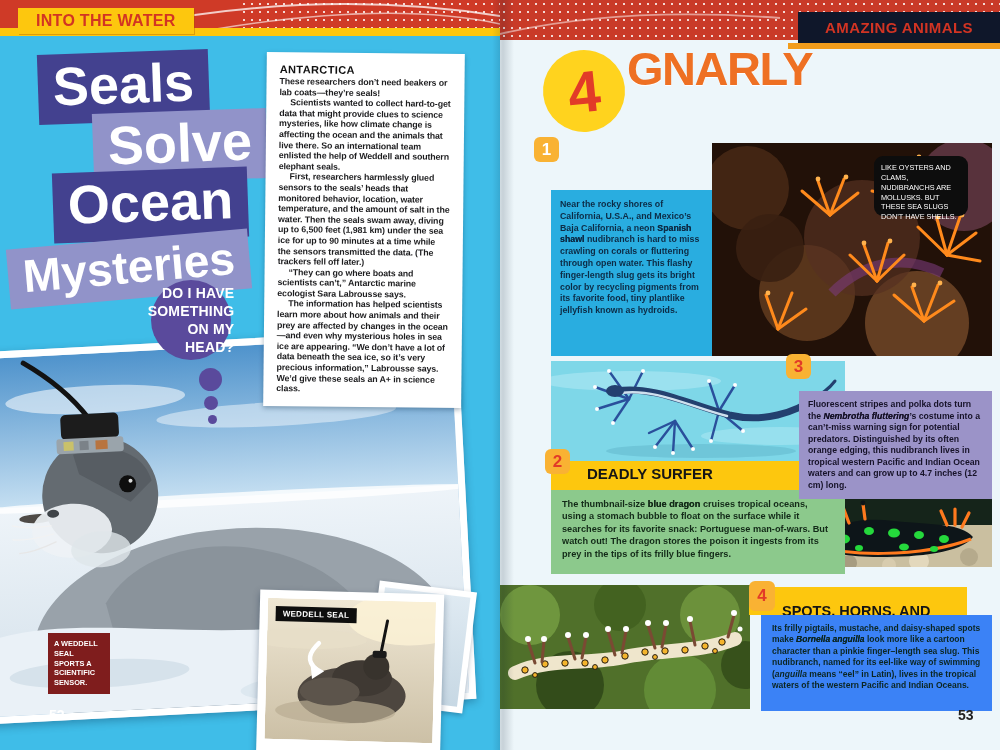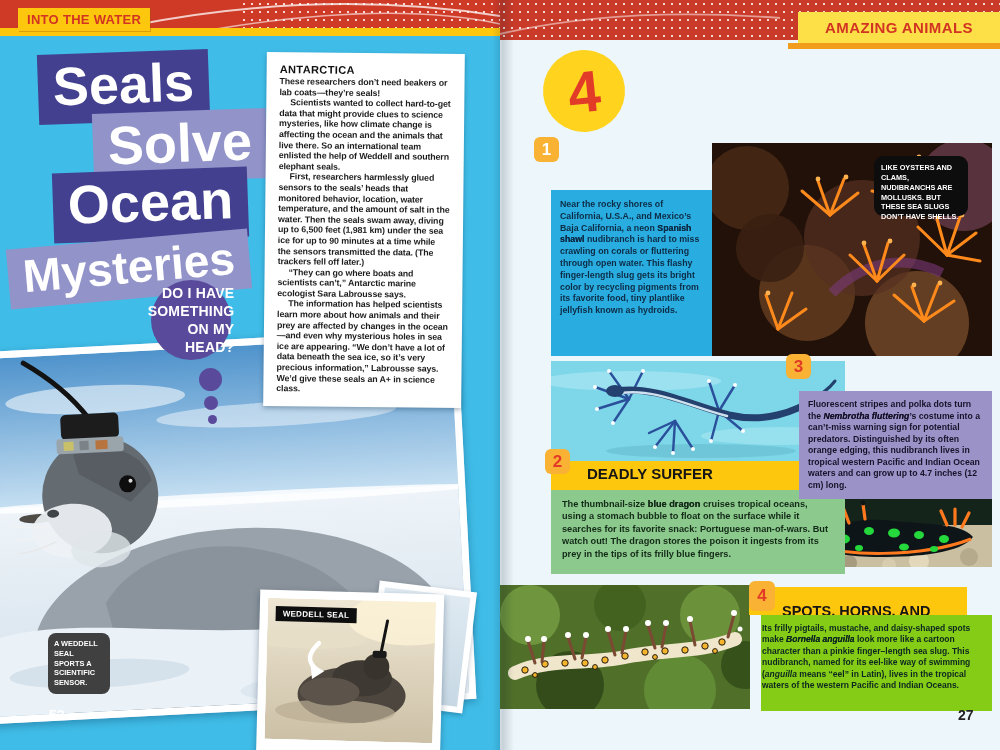--- a/index.html
+++ b/index.html
@@ -11,22 +11,22 @@
   
   .left-page { left:0; top:0; width:500px; height:750px; background:#3fbde8; }
   .banner-left { left:0; top:0; width:500px; height:28px; background:#cf3a27; z-index:40; }
   .banner-left .dots, .banner-right .dots {
     position:absolute; inset:0;
     background-image:radial-gradient(circle, rgba(255,255,255,.8) 1px, transparent 1.45px);
     background-size:8px 8px;
   }
   .banner-left .dots { left:240px; }
   .yellow-strip { left:0; top:28px; width:500px; height:8px; background:#fdc70e; z-index:40; }
-  .kicker-box { left:18px; top:8px; padding:4px 9px; background:#fdc70e; color:#d23423;
-    font-size:13px; font-weight:800; letter-spacing:.3px; z-index:45; box-shadow:1px 1px 0 rgba(160,80,0,.35); }
+  .kicker-box { left:18px; top:8px; padding:4px 18px; background:#fdc70e; color:#d23423;
+    font-size:16px; font-weight:800; letter-spacing:.3px; z-index:45; box-shadow:1px 1px 0 rgba(160,80,0,.35); }
   .title-block { color:#fff; font-weight:800; padding:1px 15px 5px 15px; line-height:1.18; z-index:20; }
   .tb-dark { background:#43418f; }
   .tb-light { background:#9193c9; }
   .t-seals     { left:38px;  top:52px;  font-size:54px; transform:rotate(-2deg); }
   .t-solve     { left:93px;  top:111px; font-size:54px; transform:rotate(-2deg); }
   .t-ocean     { left:53px;  top:170px; font-size:54px; transform:rotate(-2deg); }
   .t-mysteries { left:8px;   top:239px; font-size:46px; transform:rotate(-5deg); }
 
   .article-card { left:265px; top:53px; width:198px; background:#fff; padding:11px 13px 12px 13px;
     z-index:22; transform:rotate(.6deg); box-shadow:0 2px 5px rgba(0,40,70,.35); }
@@ -38,41 +38,41 @@
     transform:rotate(-3deg); z-index:10; overflow:hidden; background:#bcd6ea; box-shadow:0 3px 8px rgba(0,30,60,.3); }
 
   .bubble { left:151px; top:280px; width:80px; height:80px; background:#5a4a9c; border-radius:50%;
     z-index:30; display:flex; align-items:center; justify-content:center; text-align:right;
     color:#fff; font-size:14px; font-weight:800; line-height:1.3; letter-spacing:.2px; padding:6px; }
   .bdot { background:#5a4a9c; border-radius:50%; z-index:30; }
   .bdot1 { left:199px; top:368px; width:23px; height:23px; }
   .bdot2 { left:204px; top:396px; width:14px; height:14px; }
   .bdot3 { left:208px; top:415px; width:9px;  height:9px; }
 
-  .photo-caption { left:48px; top:633px; width:62px; background:#404040; border-radius:8px;
+  .photo-caption { left:48px; top:633px; width:62px; background:#7f1d1d; border-radius:0;
     padding:6px 6px; color:#fff; font-size:7.4px; font-weight:800; line-height:1.32; z-index:26; }
 
   .polaroid-back { left:372px; top:586px; width:98px; height:122px; background:#fff; padding:6px;
     transform:rotate(7deg); z-index:12; box-shadow:0 2px 5px rgba(0,30,60,.3); }
   .polaroid-back .ice { width:100%; height:100%; background:linear-gradient(180deg,#dfeaf2,#c7d8e4); }
   .polaroid { left:258px; top:592px; width:184px; height:175px; background:#fff; padding:8px 8px 26px 8px;
     transform:rotate(1.5deg); z-index:14; box-shadow:0 3px 7px rgba(0,30,60,.35); }
   .polaroid-inner { position:relative; width:100%; height:100%; overflow:hidden; }
   .inset-label { position:absolute; left:8px; top:8px; background:#0e0e0e; color:#fff;
     font-size:8px; font-weight:800; padding:3px 7px; letter-spacing:.3px; z-index:3; }
   .page-num { font-size:14px; font-weight:800; z-index:46; }
   .pn-left { left:18px; top:707px; color:#fff;margin-left:31px; }
   .pn-right { left:958px; top:707px; color:#222; }
 
   
   .right-page { left:500px; top:0; width:500px; height:750px; background:#edf6fa; }
   .gutter { left:492px; top:0; width:22px; height:750px; z-index:48;
     background:linear-gradient(to right, rgba(0,0,0,0), rgba(0,20,40,.16) 50%, rgba(0,0,0,0)); pointer-events:none; }
   .banner-right { left:500px; top:0; width:500px; height:40px; background:#c93a28; z-index:40; }
-  .amazing-box { left:798px; top:12px; width:202px; height:31px; background:#fde047; z-index:45;
+  .amazing-box { left:798px; top:12px; width:202px; height:31px; background:#0f172a; z-index:45;
     display:flex; align-items:center; justify-content:center; color:#d23423; font-size:15px;
     font-weight:800; letter-spacing:.4px; }
   .amazing-strip { left:788px; top:43px; width:212px; height:6px; background:#f29c1b; z-index:44; }
 
   .title-circle { left:543px; top:50px; width:82px; height:82px; border-radius:50%; background:#ffd31e;
     z-index:21; display:flex; align-items:center; justify-content:center; color:#e23b28;
     font-size:58px; font-weight:800; transform:rotate(-6deg); }
   .big-title { left:627px; top:47px; z-index:20; color:#ee7023; font-weight:800; line-height:.95;
     letter-spacing:-1.5px; text-shadow:0 1px 0 rgba(255,255,255,.9); }
   .big-title .l1 { font-size:47px; }
@@ -85,36 +85,36 @@
   .sec-body { z-index:24; font-weight:700; color:#13232e; }
   .sec-body span { display:inline; }
   .rb { font-weight:800; text-shadow:0 0 .5px currentColor; }
   .ri { font-style:italic; }
 
   .tab1 { left:534px; top:137px; }
   .header1 { left:551px; top:150px; width:161px; height:40px; font-size:13.5px; line-height:1.22; padding:4px 0 0 12px; }
   .body1 { left:551px; top:190px; width:161px; height:166px; background:#29ade0; padding:9px 9px; font-size:8.8px; line-height:11.8px; color:#0d2b45; }
   .photo1 { left:712px; top:143px; width:280px; height:213px; overflow:hidden; z-index:18; }
   .fact-box { left:874px; top:156px; width:94px; height:60px; background:#0d0d0d; border-radius:9px;
-    padding:7px 7px; color:#fff; font-size:7.3px; font-weight:700; line-height:1.35; z-index:25; }
+    padding:7px 7px; color:#fff; font-size:7.3px; font-weight:400; line-height:1.35; z-index:25; }
 
   .photo2 { left:551px; top:361px; width:294px; height:100px; overflow:hidden; z-index:18; }
   .tab2 { left:545px; top:449px; }
   .header2 { left:551px; top:461px; width:294px; height:29px; font-size:15px; padding:4px 0 0 36px; }
   .body2 { left:551px; top:490px; width:294px; height:84px; background:#8cc98c; padding:8px 11px; font-size:9.2px; line-height:12.4px; color:#132a18; }
 
   .tab3 { left:786px; top:354px; }
   .header3 { left:799px; top:361px; width:193px; height:30px; font-size:15px; padding:5px 0 0 34px; }
   .body3 { left:799px; top:391px; width:193px; height:108px; background:#9b93c8; padding:8px 9px; font-size:8.7px; line-height:11.5px; color:#161228; }
   .photo3 { left:799px; top:499px; width:193px; height:68px; overflow:hidden; z-index:18; }
 
   .photo4 { left:500px; top:585px; width:250px; height:124px; overflow:hidden; z-index:18; }
   .tab4 { left:749px; top:581px; width:26px; height:30px; }
   .header4 { left:749px; top:587px; width:218px; height:28px; font-size:14.5px; padding:16px 0 0 33px; }
-  .body4 { left:761px; top:615px; width:231px; height:96px; background:#84cc16; padding:8px 1px; font-size:8.5px; line-height:11.4px; color:#0c2622; }
+  .body4 { left:761px; top:615px; width:231px; height:96px; background:#3b82f6; padding:8px 11px; font-size:8.5px; line-height:11.4px; color:#0c2622; }
 </style>
 </head>
 <body>
 
 <div class="spread">
 
   <div class="abs left-page">
 
     <div class="abs main-photo">
       <svg width="100%" height="100%" viewBox="0 0 478 358" preserveAspectRatio="none">
@@ -230,20 +230,21 @@
     <svg width="500" height="40" style="position:absolute;inset:0;">
       <path d="M0 34 Q 120 6 280 18" stroke="#fff" stroke-width="1.8" fill="none" opacity=".5"></path>
     </svg>
     <div class="dots"></div>
   </div>
   <div class="abs amazing-box">AMAZING ANIMALS</div>
   <div class="abs amazing-strip"></div>
 
   <div class="abs title-circle">4</div>
   <div class="abs big-title">
+    <div class="l1">GNARLY</div>
   </div>
 
   <div class="abs num-tab tab1">
       <span class="num-white">1</span>
     </div>
   <div class="abs sec-body body1"><span>Near the rocky shores of California, U.S.A., and Mexico’s Baja California, a neon </span><span class="rb">Spanish shawl</span><span> nudibranch is hard to miss crawling on corals or fluttering through open water. This flashy finger-length slug gets its bright color by recycling pigments from its favorite food, tiny plantlike jellyfish known as hydroids.</span></div>
   <div class="abs photo1">
     <svg width="100%" height="100%" viewBox="0 0 280 213" preserveAspectRatio="none">
       <rect width="280" height="213" fill="#221108"></rect>
       <circle cx="35" cy="45" r="42" fill="#462815" opacity=".9"></circle>
@@ -454,16 +455,16 @@
           <circle cx="240" cy="44" r="2.5"></circle>
       </g>
     </svg>
   </div>
   <div class="abs num-tab tab4">
       <span>4</span>
     </div>
   <div class="abs sec-header header4">SPOTS, HORNS, AND WINGS</div>
   <div class="abs sec-body body4"><span>Its frilly pigtails, mustache, and daisy-shaped spots make </span><span class="rb ri">Bornella anguilla</span><span> look more like a cartoon character than a pinkie finger–length sea slug. This nudibranch, named for its eel-like way of swimming (</span><span class="ri">anguilla</span><span> means “eel” in Latin), lives in the tropical waters of the western Pacific and Indian Oceans.</span></div>
 
-  <div class="abs page-num pn-right">27</div>
+  <div class="abs page-num pn-right">53</div>
 
   <div class="abs gutter"></div>
 </div>
 
 </body></html>

